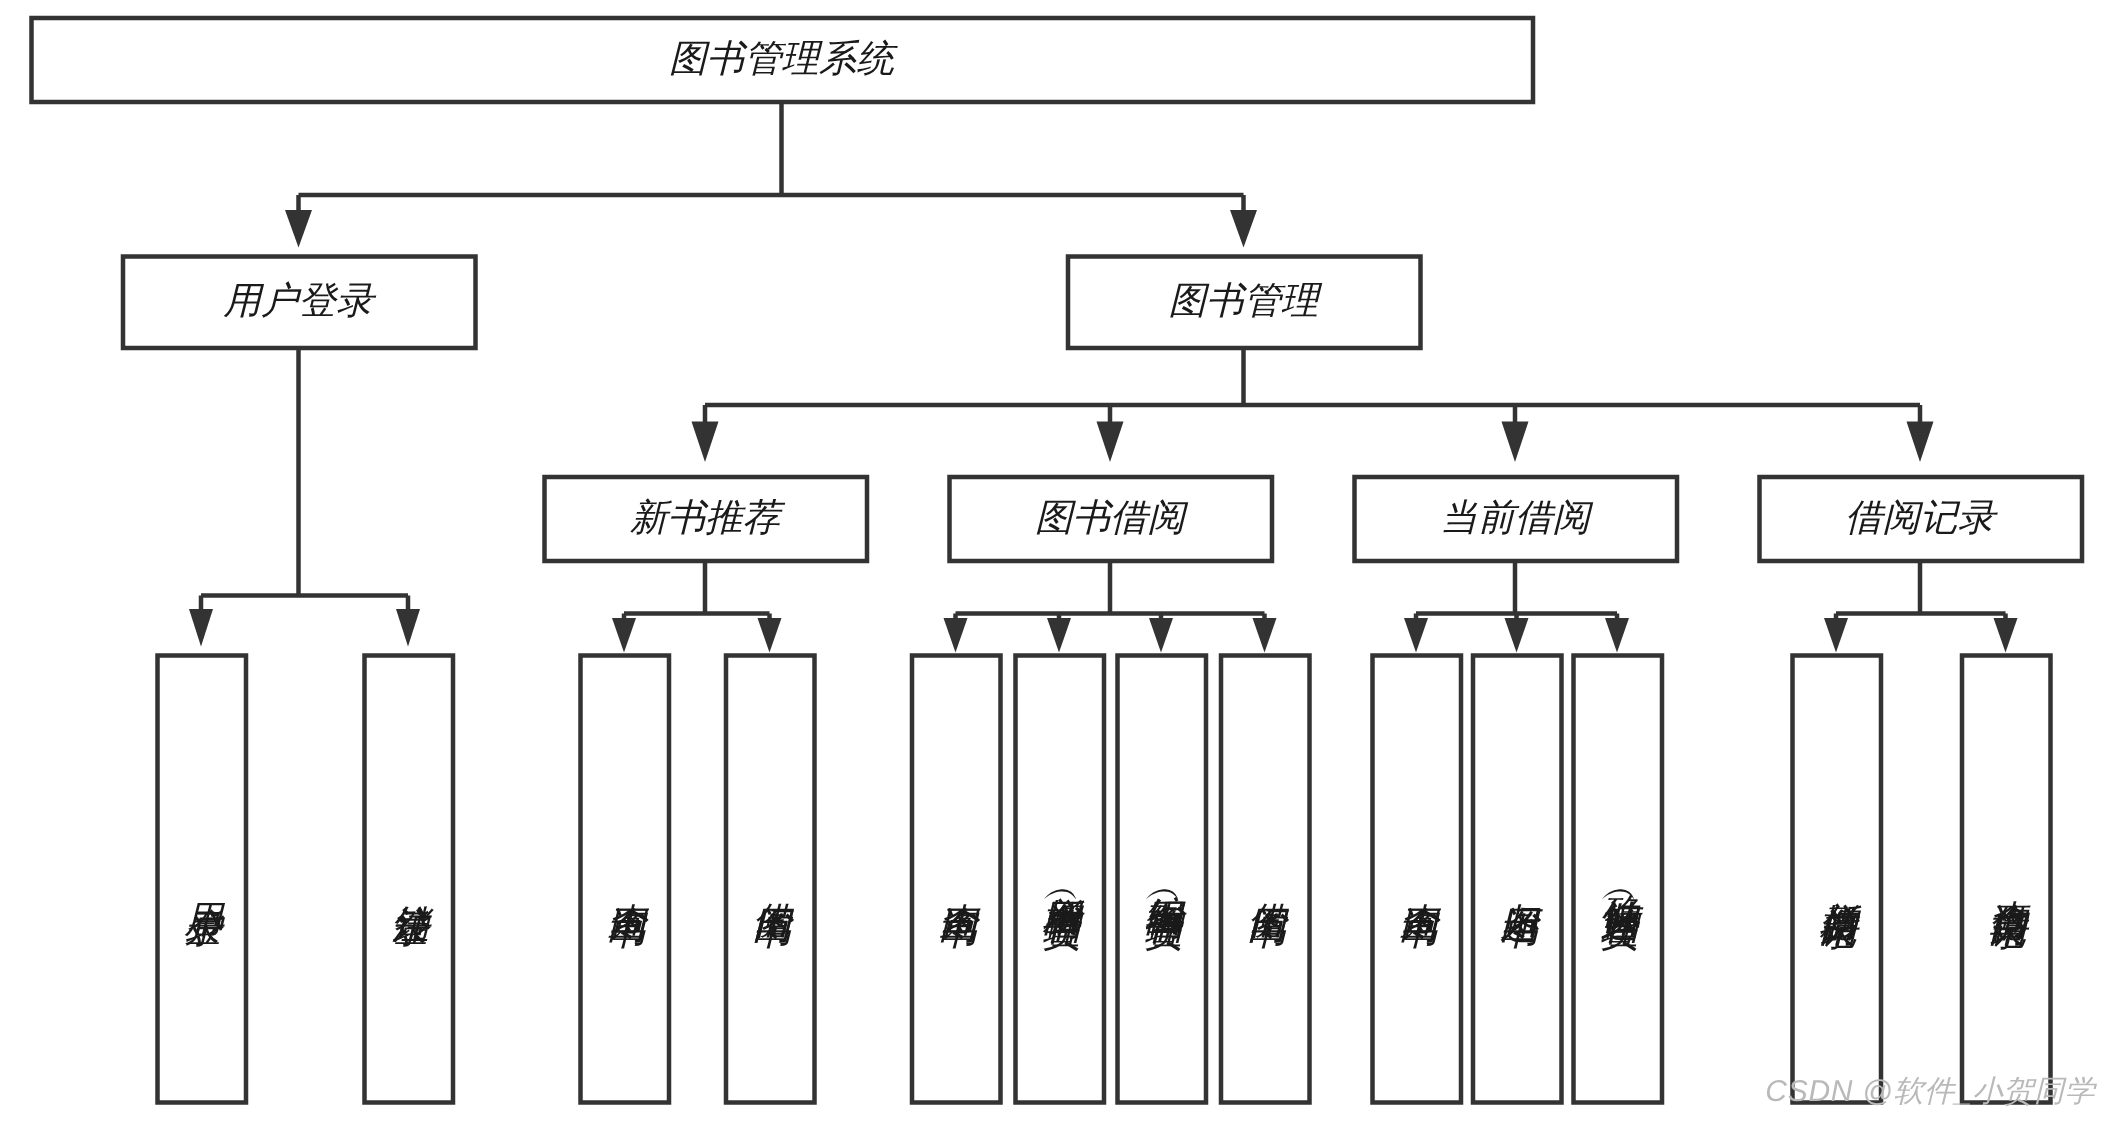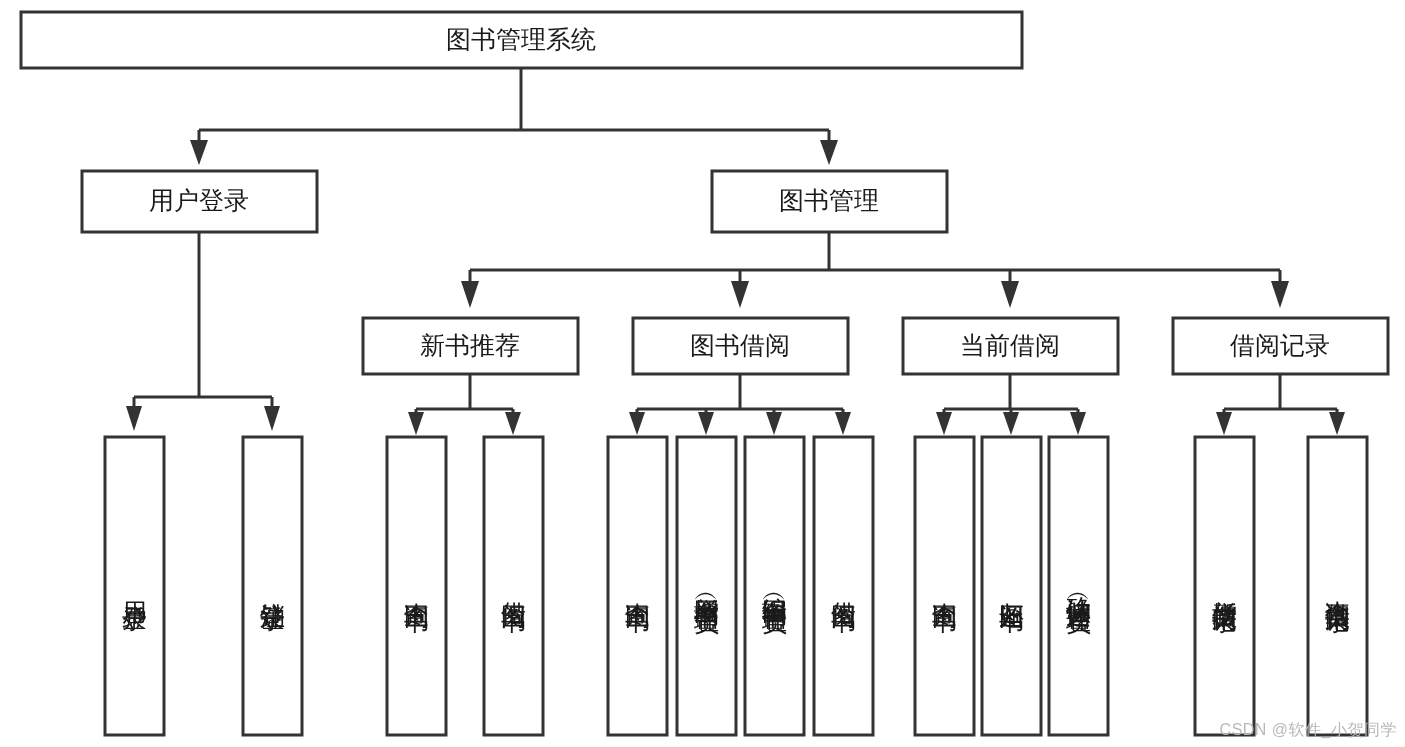--- a/index.html
+++ b/index.html
@@ -13,20 +13,21 @@
     font-family: "Liberation Sans", "DejaVu Sans", sans-serif;
     overflow: hidden;
     position: relative;
   }
   #diagram-root {
     position: absolute;
     left: 0;
     top: 0;
     width: 1405px;
     height: 747px;
+    font-style: italic;
   }
   svg.flow {
     display: block;
     width: 1405px;
     height: 747px;
   }
   .node-rect {
     fill: #ffffff;
     stroke: #333333;
     stroke-width: 3;
@@ -64,21 +65,21 @@
     color: #1a1a1a;
     letter-spacing: 2px;
     white-space: nowrap;
     text-align: center;
   }
   .watermark {
     position: absolute;
     right: 8px;
     bottom: 6px;
     font-family: "Liberation Sans", "DejaVu Sans", sans-serif;
-    font-size: 16px;
+    font-size: 20px;
     color: #b9b9b9;
     letter-spacing: 0.5px;
     user-select: none;
     pointer-events: none;
   }
 </style>
 </head>
 <body>
 
 <div id="diagram-root">

